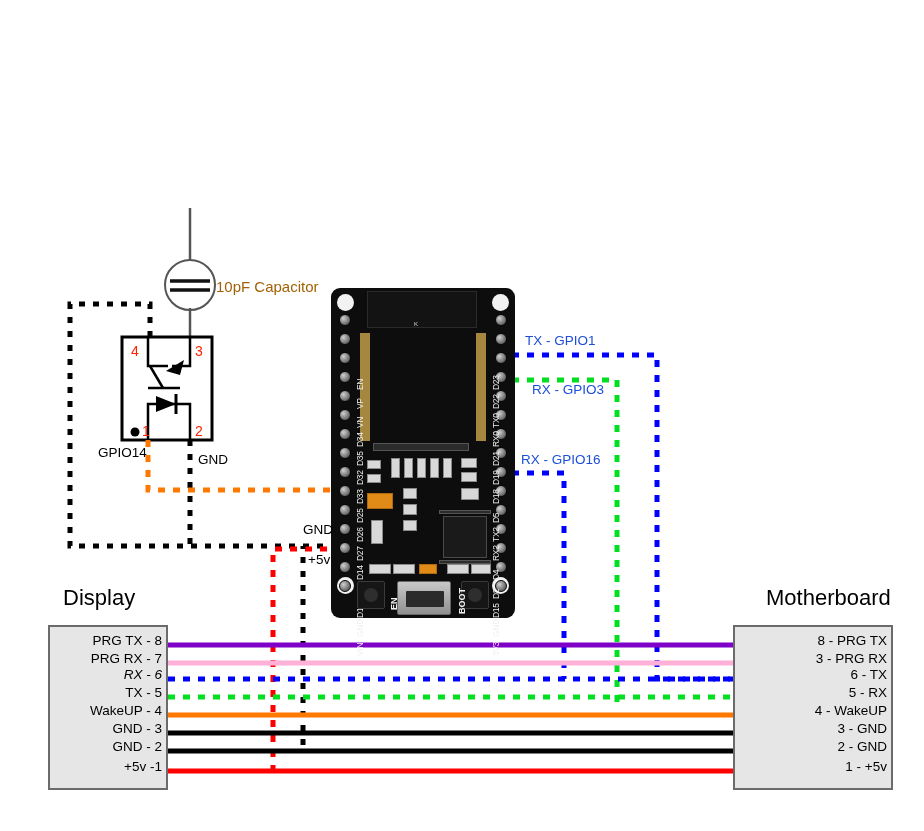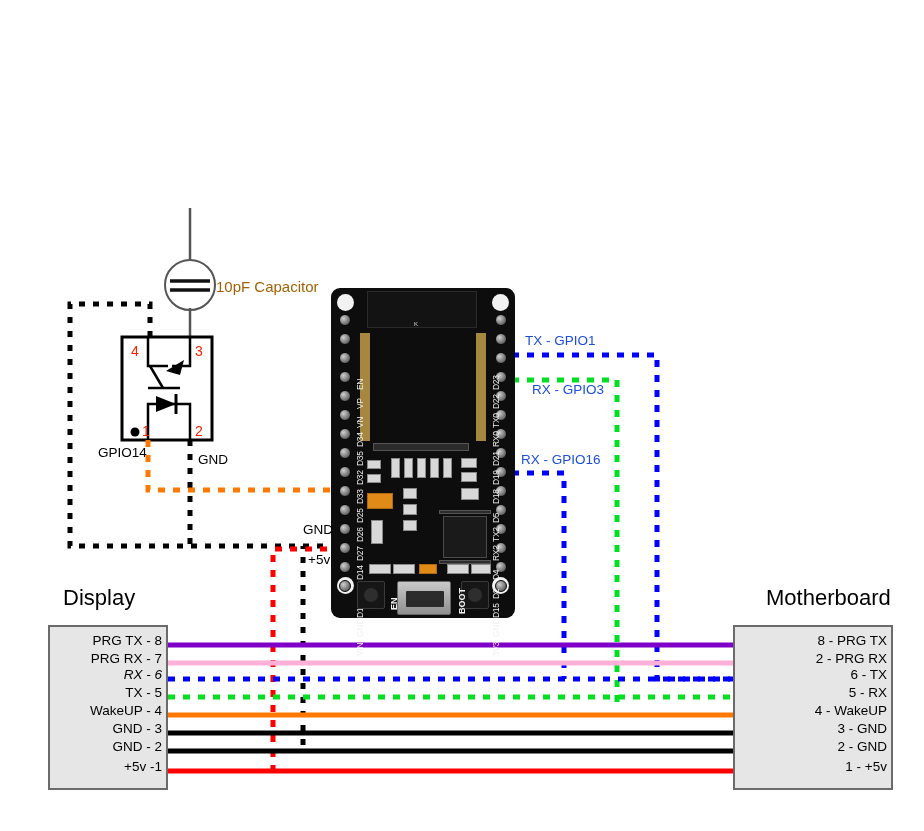--- a/index.html
+++ b/index.html
@@ -456,21 +456,21 @@
       <div class="pin-row right-align" style="left: 56px; width: 106px; top: 702px;">WakeUP - 4</div>
       <div class="pin-row right-align" style="left: 56px; width: 106px; top: 720px;">GND - 3</div>
       <div class="pin-row right-align" style="left: 56px; width: 106px; top: 738px;">GND - 2</div>
       <div class="pin-row right-align" style="left: 56px; width: 106px; top: 758px;">+5v -1</div>
     </div>
 
   <div class="conn-box" id="mb-box"></div>
   <div class="conn-title" id="mb-title">Motherboard</div>
   <div id="mb-pin-labels">
       <div class="pin-row left-align" style="left: 741px; width: 146px; top: 632px;">8 - PRG TX</div>
-      <div class="pin-row left-align" style="left: 741px; width: 146px; top: 650px;">2 - PRG RX</div>
+      <div class="pin-row left-align" style="left: 741px; width: 146px; top: 650px;">3 - PRG RX</div>
       <div class="pin-row left-align" style="left: 741px; width: 146px; top: 666px;">6 - TX</div>
       <div class="pin-row left-align" style="left: 741px; width: 146px; top: 684px;">5 - RX</div>
       <div class="pin-row left-align" style="left: 741px; width: 146px; top: 702px;">4 - WakeUP</div>
       <div class="pin-row left-align" style="left: 741px; width: 146px; top: 720px;">3 - GND</div>
       <div class="pin-row left-align" style="left: 741px; width: 146px; top: 738px;">2 - GND</div>
       <div class="pin-row left-align" style="left: 741px; width: 146px; top: 758px;">1 - +5v</div>
     </div>
 
 </div>
 

